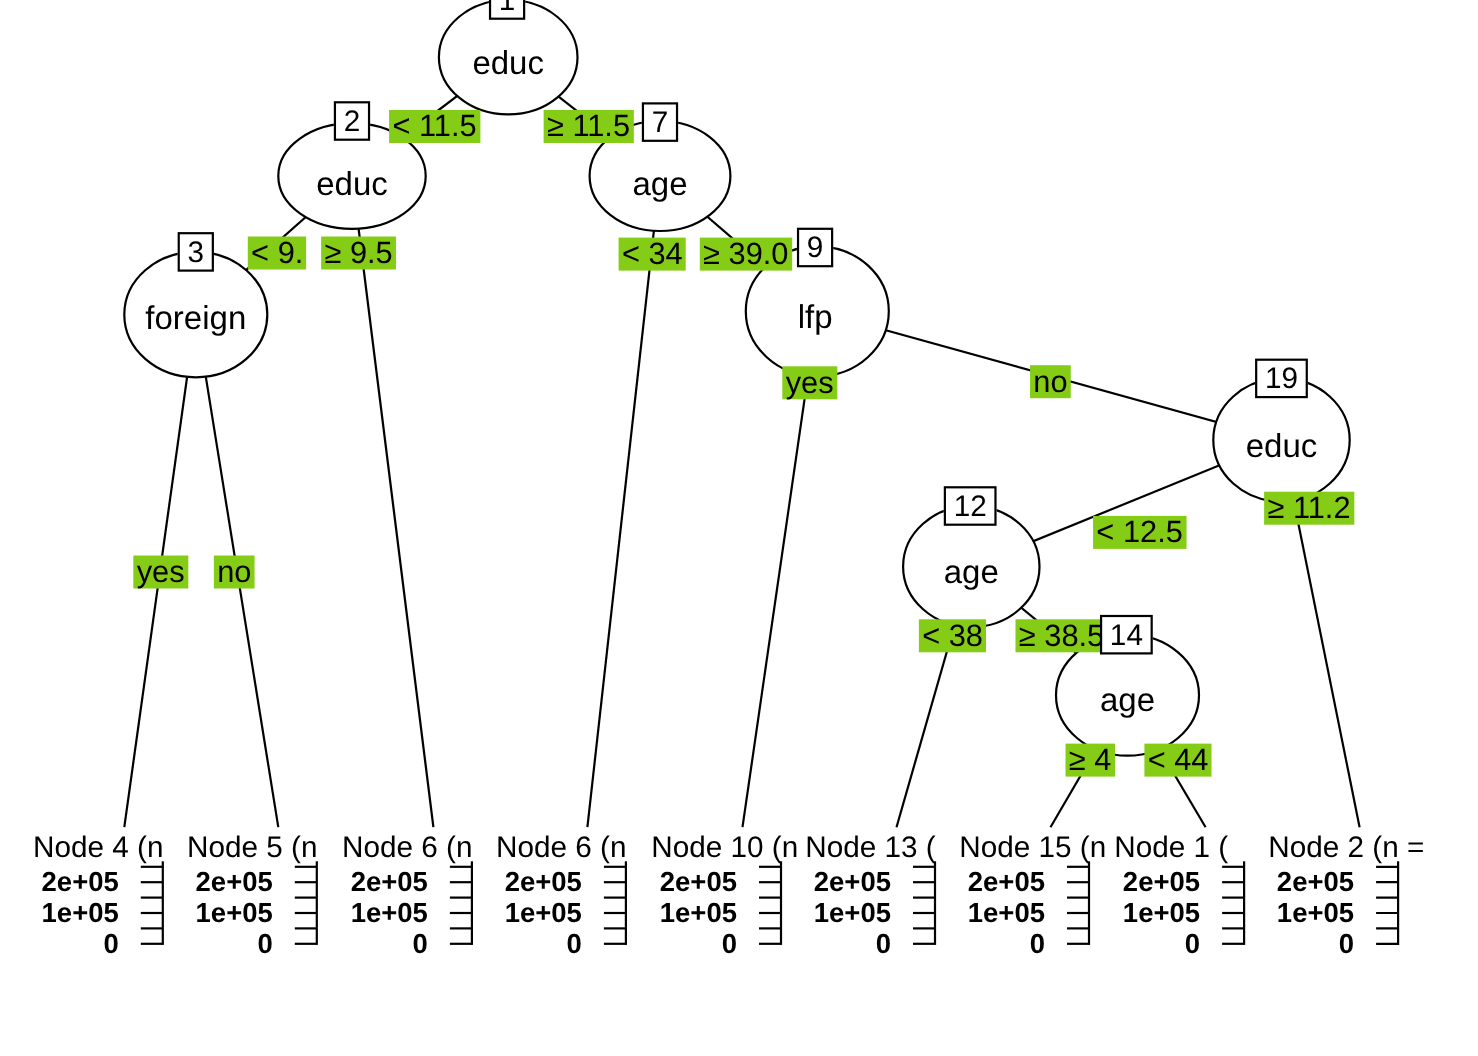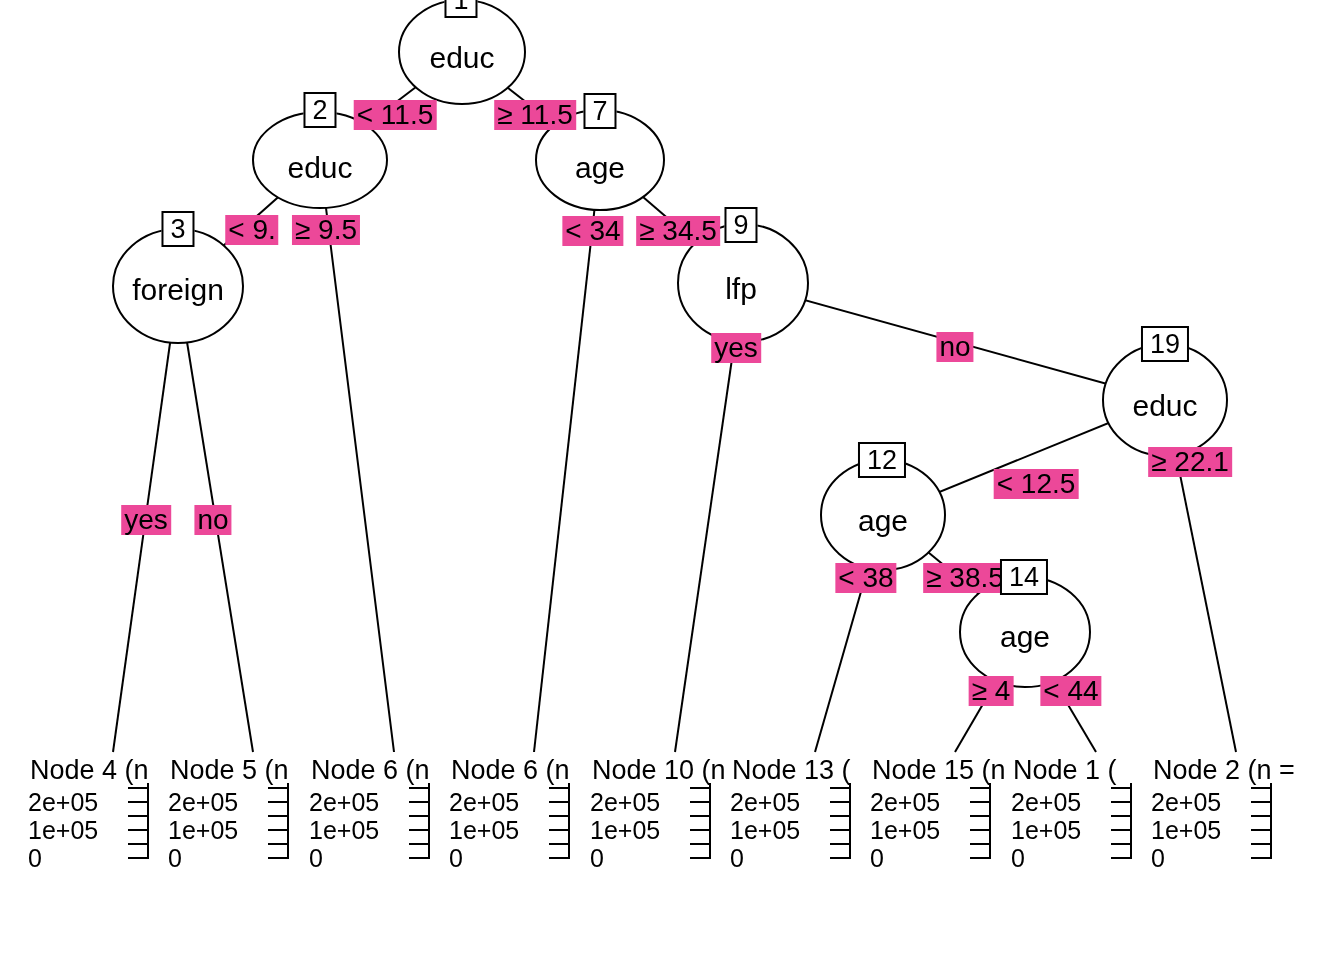--- a/index.html
+++ b/index.html
@@ -1,25 +1,25 @@
 <!DOCTYPE html>
 <html><head>
 <meta charset="utf-8">
 <style>
   html,body{margin:0;padding:0;background:#fff;}
   #stage{position:relative;width:1344px;height:960px;background:#ffffff;overflow:hidden;
          font-family:"Liberation Sans", sans-serif;color:#000;}
   #plot{position:absolute;left:0;top:0;width:1344px;height:960px;}
-  .elabel{position:absolute;transform:translate(-50%,-50%);background:#ec4899;padding:0 3px;
+  .elabel{position:absolute;transform:translate(-50%,-50%);background:#84cc16;padding:0 3px;
           font-size:28px;line-height:30px;white-space:nowrap;}
   .nvar{position:absolute;transform:translate(-50%,-50%);font-size:30px;line-height:32px;white-space:nowrap;}
   .idbox{position:absolute;transform:translate(-50%,-50%);background:#fff;border:2px solid #000;
          font-size:27px;line-height:30px;padding:1px 7px;white-space:nowrap;z-index:5;}
   .ptitle{position:absolute;font-size:27px;line-height:27px;white-space:nowrap;}
-  .tick{position:absolute;width:80px;text-align:left;font-size:25px;line-height:27px;white-space:nowrap;}
+  .tick{position:absolute;width:80px;text-align:right;font-size:25px;line-height:27px;white-space:nowrap;font-weight:bold;}
 </style>
 </head>
 <body>
 
 <div id="stage">
 
   <svg id="plot" viewBox="0 0 1344 960" xmlns="http://www.w3.org/2000/svg">
     <g stroke="#000" stroke-width="2" fill="none">
 
       <line x1="462" y1="52" x2="320" y2="160"></line>
@@ -117,25 +117,25 @@
       </g>
   </svg>
 
   <div class="elabel" style="left:395px;top:115px">&lt; 11.5</div>
   <div class="elabel" style="left:535px;top:115px">≥ 11.5</div>
   <div class="elabel" style="left:252px;top:230px">&lt; 9.</div>
   <div class="elabel" style="left:326px;top:230px">≥ 9.5</div>
   <div class="elabel" style="left:146px;top:520px">yes</div>
   <div class="elabel" style="left:213px;top:520px">no</div>
   <div class="elabel" style="left:593px;top:231px">&lt; 34</div>
-  <div class="elabel" style="left:678px;top:231px">≥ 34.5</div>
+  <div class="elabel" style="left:678px;top:231px">≥ 39.0</div>
   <div class="elabel" style="left:736px;top:348px">yes</div>
   <div class="elabel" style="left:955px;top:347px">no</div>
   <div class="elabel" style="left:1036px;top:484px">&lt; 12.5</div>
-  <div class="elabel" style="left:1190px;top:462px">≥ 22.1</div>
+  <div class="elabel" style="left:1190px;top:462px">≥ 11.2</div>
   <div class="elabel" style="left:866px;top:578px">&lt; 38</div>
   <div class="elabel" style="left:965px;top:578px">≥ 38.5</div>
   <div class="elabel" style="left:991px;top:691px">≥ 4</div>
   <div class="elabel" style="left:1071px;top:691px">&lt; 44</div>
 
   <div class="nvar" style="left:462px;top:58px">educ</div>
   <div class="nvar" style="left:320px;top:168px">educ</div>
   <div class="nvar" style="left:178px;top:290px">foreign</div>
   <div class="nvar" style="left:600px;top:168px">age</div>
   <div class="nvar" style="left:741px;top:289px">lfp</div>

